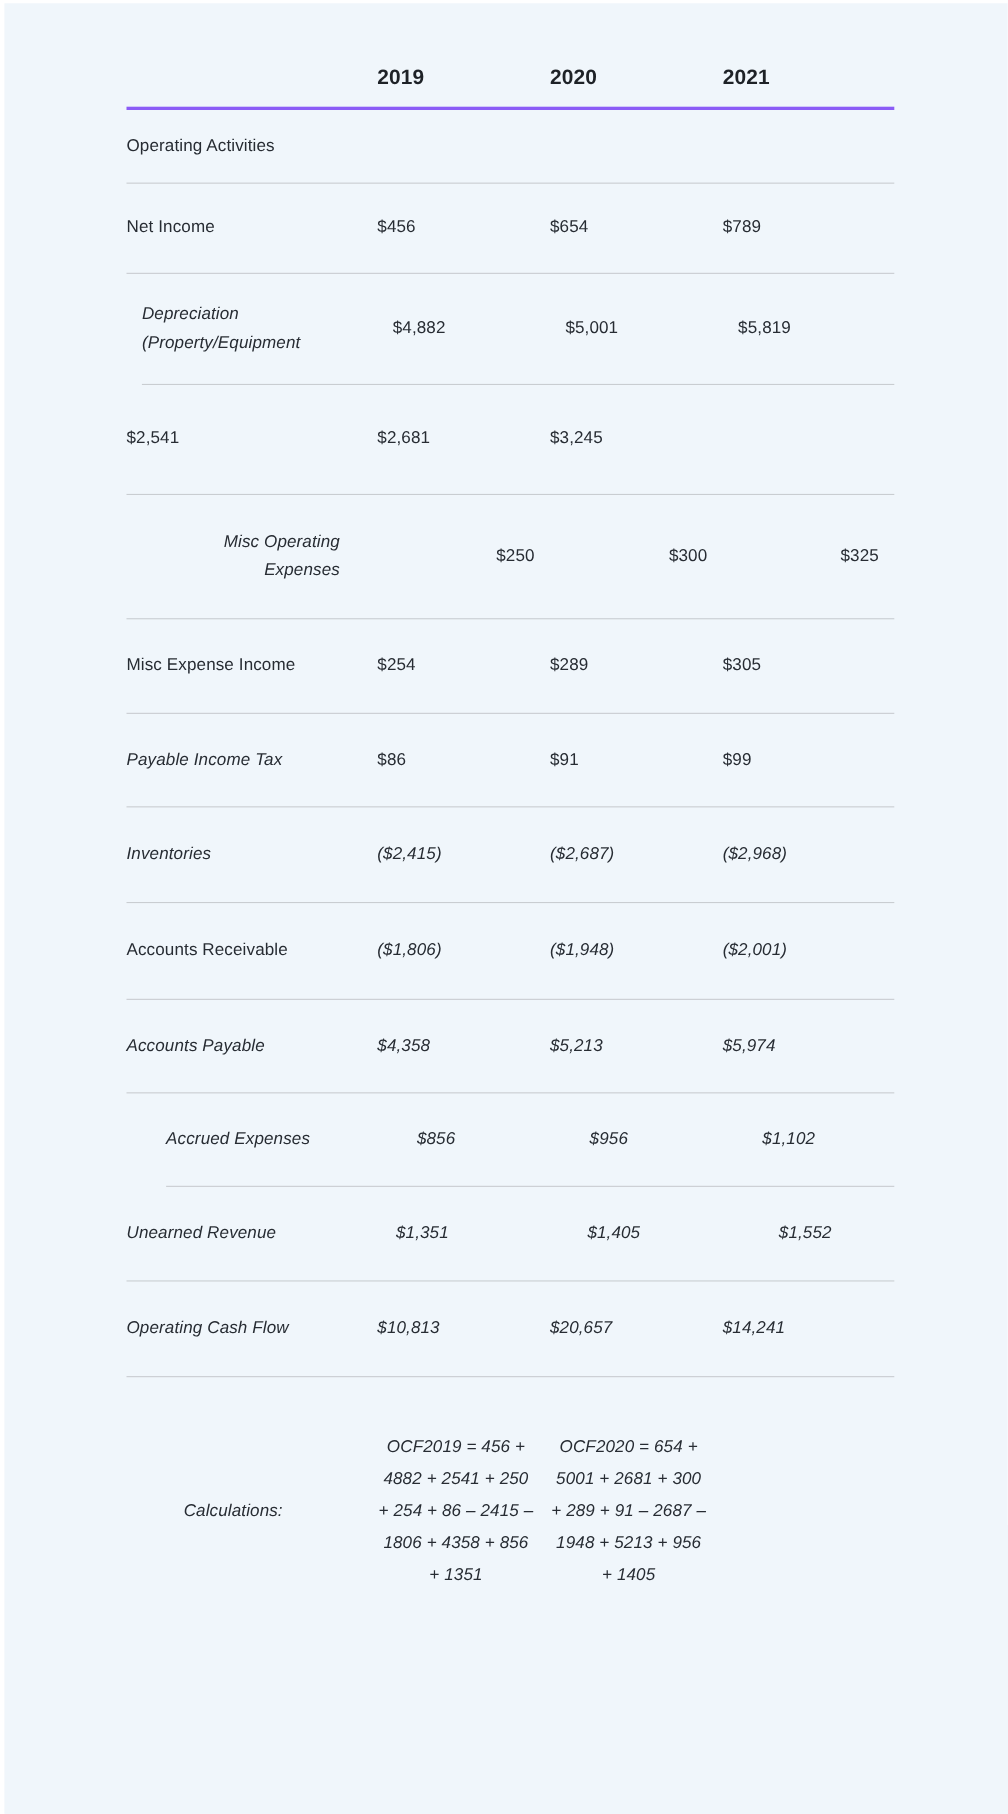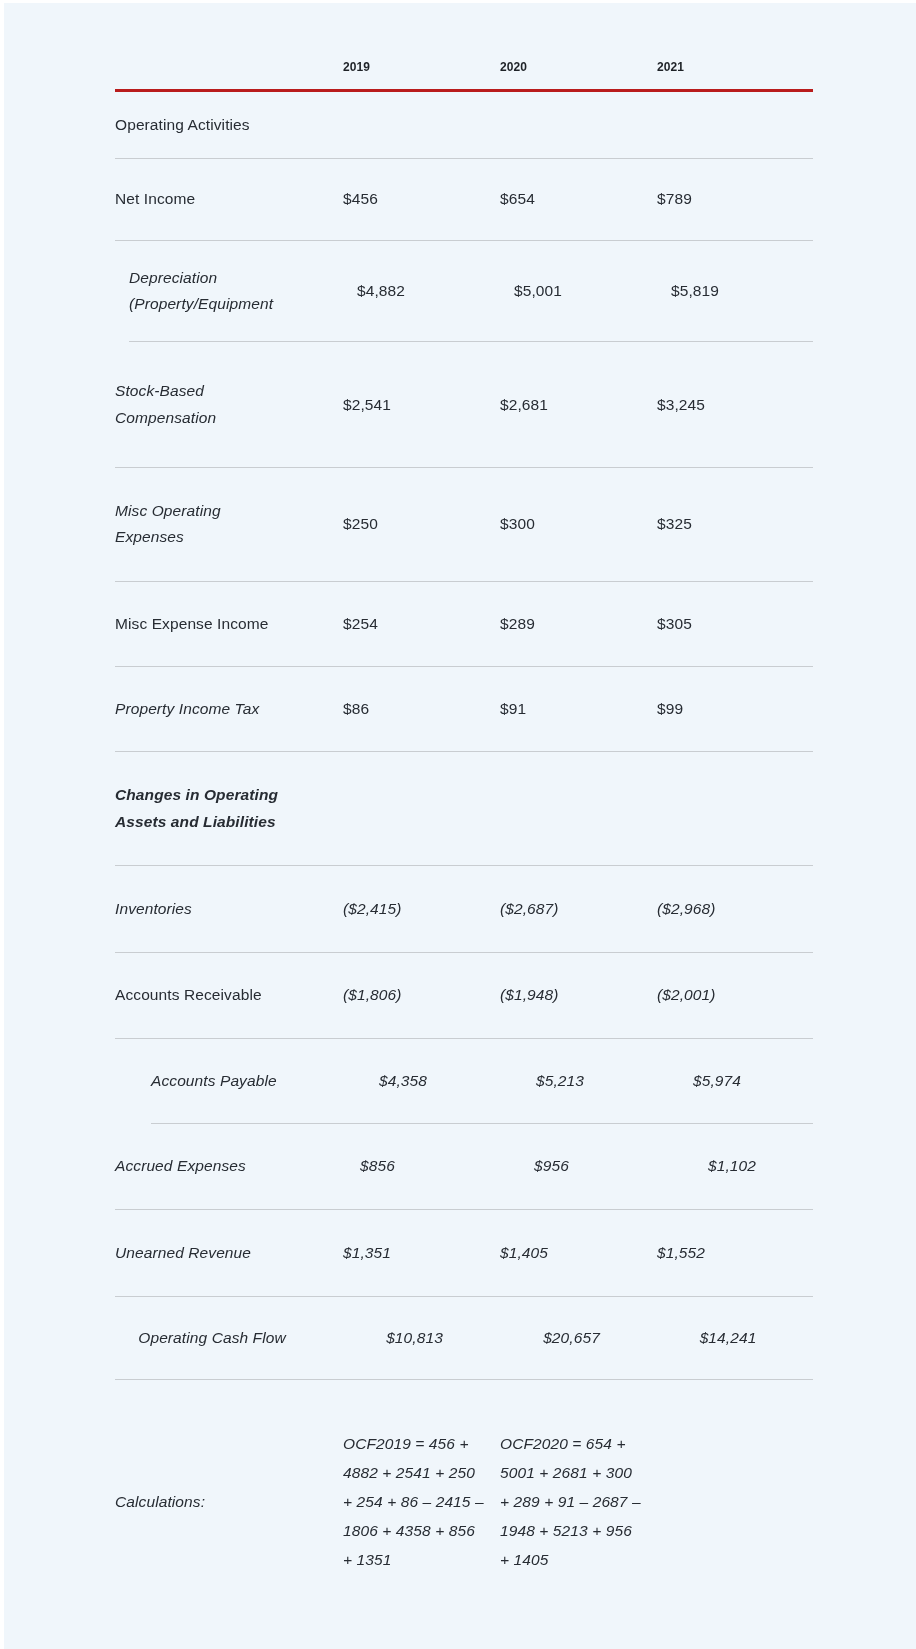--- a/index.html
+++ b/index.html
@@ -24,23 +24,23 @@
     width: 698px;
     color: #272c33;
     font-size: 15.5px;
     letter-spacing: 0.1px;
   }
   .header-row {
     display: grid;
     grid-template-columns: 228px 157px 157px 156px;
     padding-top: 57px;
     padding-bottom: 15px;
-    border-bottom: 3px solid #b91c1c;
+    border-bottom: 3px solid #8b5cf6;
     font-weight: bold;
-    font-size: 12px;
+    font-size: 19px;
     color: #1e2227;
   }
   .row {
     display: grid;
     grid-template-columns: 228px 157px 157px 156px;
     border-bottom: 1px solid #c9cdd1;
     line-height: 1.7;
     align-items: center;
   }
   .row:last-child { border-bottom: none; }
@@ -51,21 +51,21 @@
   .value-cell { padding-right: 14px; }
   .style-italic { font-style: italic; }
   .style-bold-italic { font-style: italic; font-weight: bold; }
   .vstyle-italic { font-style: italic; }
   .vstyle-normal { font-style: normal; }
   
   #rows .row:nth-child(1)  { padding: 20px 0; }
   #rows .row:nth-child(2)  { padding: 27px 0; }
   #rows .row:nth-child(3)  { padding: 24px 0; margin-left: 14px; }
   #rows .row:nth-child(4)  { padding: 36px 0; }
-  #rows .row:nth-child(5)  { padding: 30px 0; }
+  #rows .row:nth-child(5)  { padding: 30px 0; text-align: right; }
   #rows .row:nth-child(6)  { padding: 29px 0; }
   #rows .row:nth-child(7)  { padding: 29px 0; }
   #rows .row:nth-child(8)  { padding: 30px 0; }
   #rows .row:nth-child(9)  { padding: 30px 0; }
   #rows .row:nth-child(10) { padding: 29px 0; }
   #rows .row:nth-child(11) { padding: 29px 0; margin-left: 36px; }
   #rows .row:nth-child(12) { padding: 29px 0; gap: 17px; }
   #rows .row:nth-child(13) { padding: 30px 0; }
   #rows .row:nth-child(14) { padding: 28px 0; text-align: center; }
   #rows .row.calc-row      { padding: 50px 0 20px 0; }
@@ -101,22 +101,20 @@
 
   <div class="row">
     <div class="label-cell style-italic">Depreciation
 (Property/Equipment</div>
     <div class="value-cell vstyle-normal">$4,882</div>
     <div class="value-cell vstyle-normal">$5,001</div>
     <div class="value-cell vstyle-normal">$5,819</div>
   </div>
 
   <div class="row">
-    <div class="label-cell style-italic">Stock-Based
-Compensation</div>
     <div class="value-cell vstyle-normal">$2,541</div>
     <div class="value-cell vstyle-normal">$2,681</div>
     <div class="value-cell vstyle-normal">$3,245</div>
   </div>
 
   <div class="row">
     <div class="label-cell style-italic">Misc Operating
 Expenses</div>
     <div class="value-cell vstyle-normal">$250</div>
     <div class="value-cell vstyle-normal">$300</div>
@@ -124,33 +122,26 @@
   </div>
 
   <div class="row">
     <div class="label-cell style-normal">Misc Expense Income</div>
     <div class="value-cell vstyle-normal">$254</div>
     <div class="value-cell vstyle-normal">$289</div>
     <div class="value-cell vstyle-normal">$305</div>
   </div>
 
   <div class="row">
-    <div class="label-cell style-italic">Property Income Tax</div>
+    <div class="label-cell style-italic">Payable Income Tax</div>
     <div class="value-cell vstyle-normal">$86</div>
     <div class="value-cell vstyle-normal">$91</div>
     <div class="value-cell vstyle-normal">$99</div>
   </div>
 
-  <div class="row">
-    <div class="label-cell style-bold-italic">Changes in Operating
-Assets and Liabilities</div>
-    <div class="value-cell vstyle-normal"></div>
-    <div class="value-cell vstyle-normal"></div>
-    <div class="value-cell vstyle-normal"></div>
-  </div>
 
   <div class="row">
     <div class="label-cell style-italic">Inventories</div>
     <div class="value-cell vstyle-italic">($2,415)</div>
     <div class="value-cell vstyle-italic">($2,687)</div>
     <div class="value-cell vstyle-italic">($2,968)</div>
   </div>
 
   <div class="row">
     <div class="label-cell style-normal">Accounts Receivable</div>

